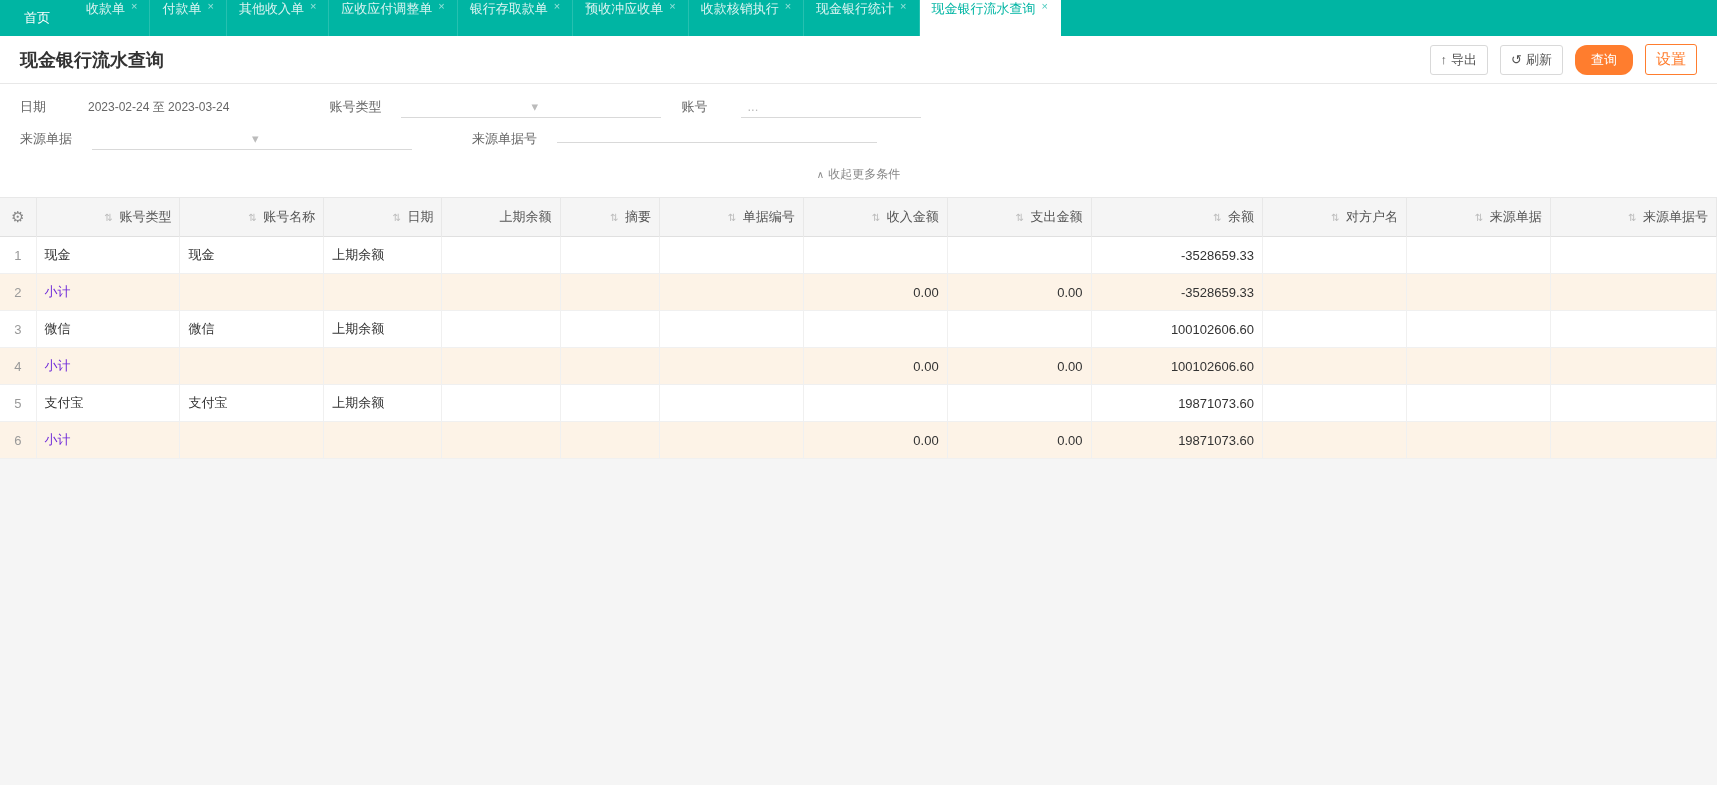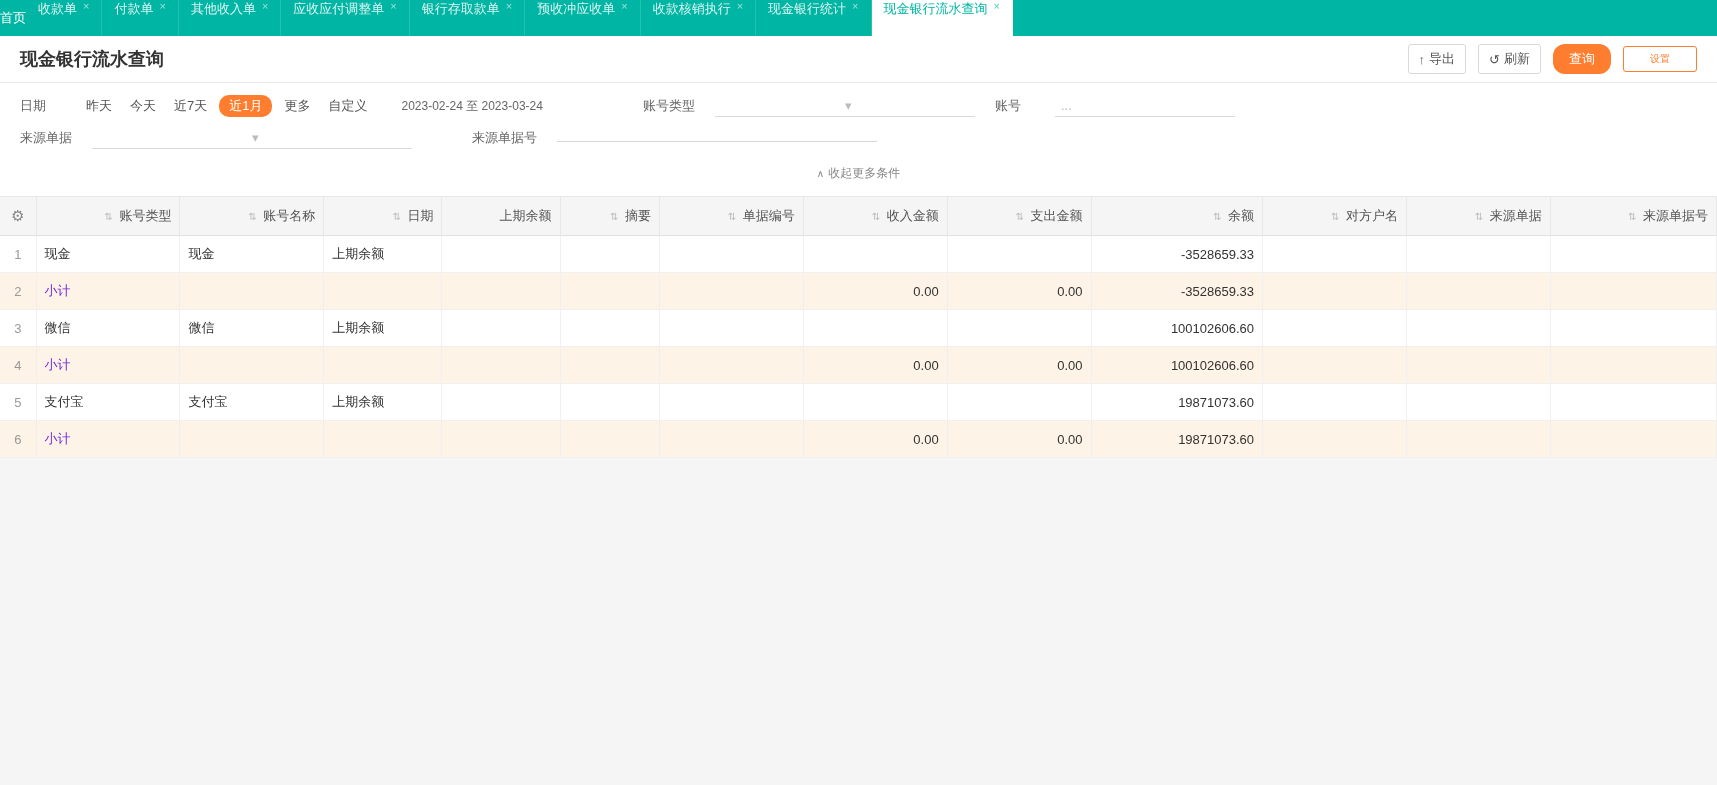--- a/index.html
+++ b/index.html
@@ -8,21 +8,21 @@
     
     .top-nav {
       display: flex;
       align-items: center;
       background: #00b5a3;
       height: 36px;
       padding: 0 0;
       overflow: hidden;
     }
     .nav-home {
-      padding: 0 0;
+      padding: 0 24px;
       color: #fff;
       font-size: 13px;
       height: 100%;
       display: flex;
       align-items: center;
       cursor: pointer;
       white-space: nowrap;
     }
     .nav-tab {
       display: flex;
@@ -83,23 +83,23 @@
       border-radius: 12px;
       padding: 6px 16px;
       cursor: pointer;
       font-size: 13px;
     }
     .btn-settings {
       background: #fff;
       color: #ff7d2e;
       border: 1px solid #ff7d2e;
       border-radius: 3px;
-      padding: 5px 26px;
-      cursor: pointer;
-      font-size: 10px;
+      padding: 5px 10px;
+      cursor: pointer;
+      font-size: 15px;
     }
 
     
     .filter-area {
       background: #fff;
       padding: 12px 20px;
       border-bottom: 1px solid #e8e8e8;
     }
     .filter-row {
       display: flex;
@@ -258,28 +258,20 @@
     </button>
     <button class="btn-query">查询</button>
     <button class="btn-settings">设置</button>
   </div>
 </div>
 
 <div class="filter-area">
 
   <div class="filter-row">
     <span class="filter-label">日期</span>
-    <div class="filter-date-options">
-      <span class="date-opt">昨天</span>
-      <span class="date-opt">今天</span>
-      <span class="date-opt">近7天</span>
-      <span class="date-opt active">近1月</span>
-      <span class="date-opt">更多</span>
-      <span class="date-opt">自定义</span>
-    </div>
     <span class="date-range">2023-02-24 至 2023-03-24</span>
 
     <span style="margin-left:80px;" class="filter-label">账号类型</span>
     <div class="filter-select" style="min-width:260px;">
       <span></span>
       <span style="color:#bbb;">▾</span>
     </div>
 
     <span style="" class="filter-label">账号</span>
     <div class="filter-select" style="min-width:180px;">

